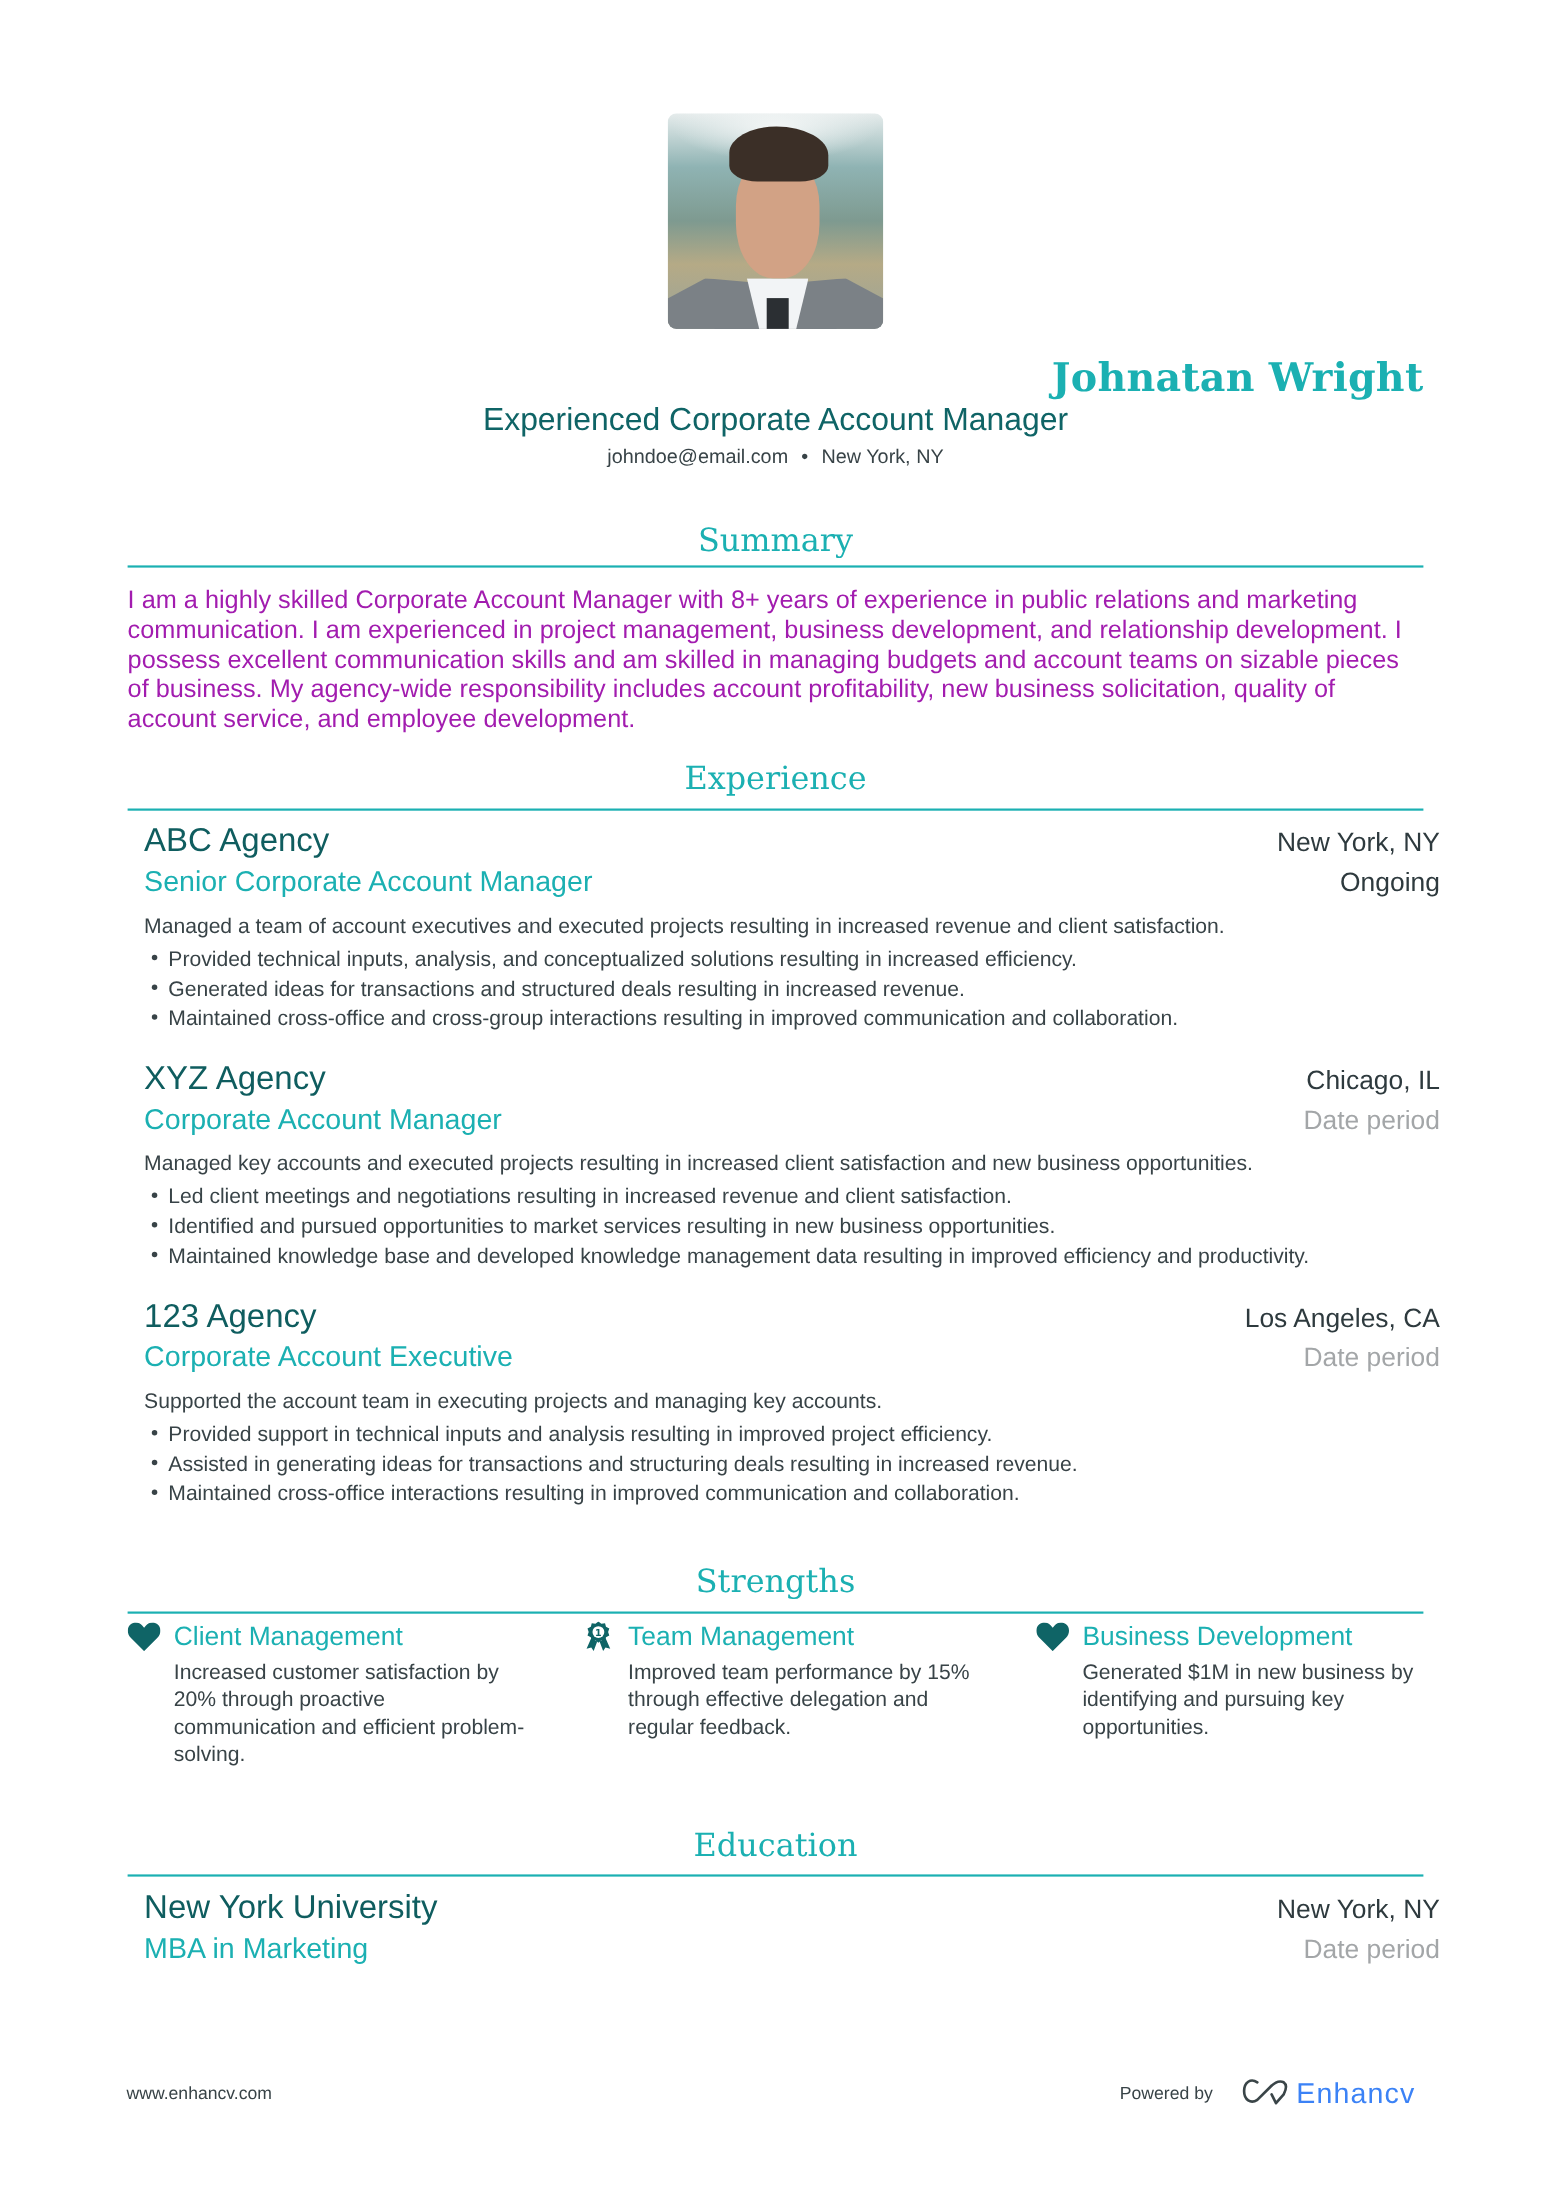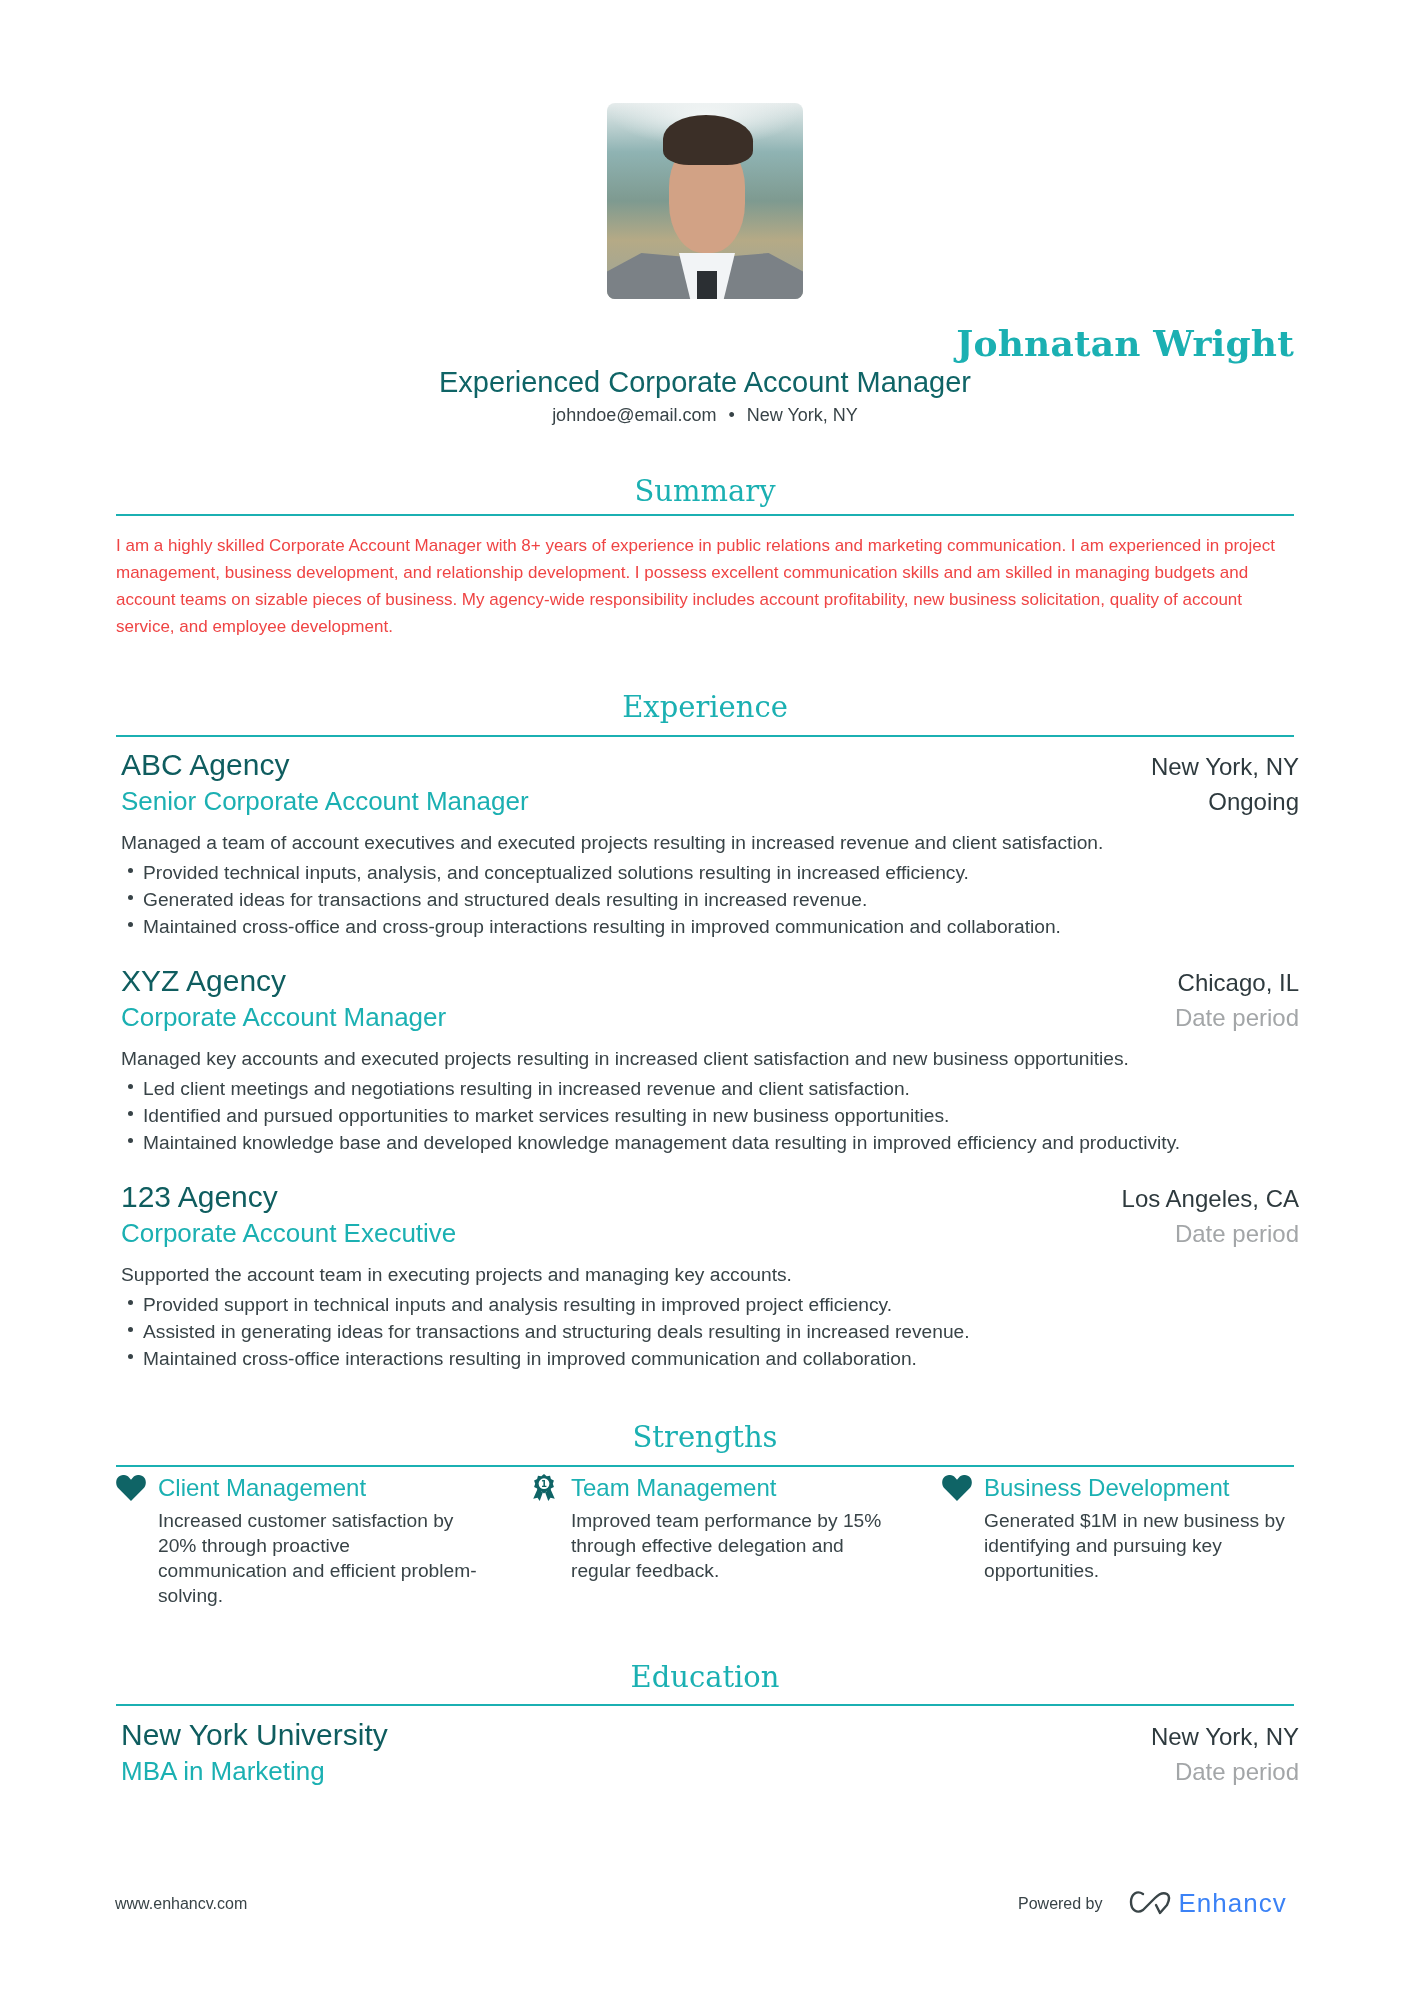--- a/index.html
+++ b/index.html
@@ -62,25 +62,25 @@
 
   
   .section-title {
     position: absolute; left: 0; width: 1178px; text-align: center;
     font-family: "DejaVu Serif", serif; font-size: 29px; color: #1bb0b2;
   }
   .rule { position: absolute; left: 0; width: 1178px; height: 2px; background: #1bb0b2; }
 
   .summary {
     position: absolute; left: 0; top: 532px; width: 1178px;
-    font-size: 17px; line-height: 27px; color: #ef4444;
-  }
-
-  
-  .entry { position: absolute; left: 5px; width: 1178px; }
+    font-size: 23px; line-height: 27px; color: #a21caf;
+  }
+
+  
+  .entry { position: absolute; left: 15px; width: 1178px; }
   .entry .row { display: flex; justify-content: space-between; align-items: baseline; }
   .entry .company { font-size: 30px; color: #0f5d5f; }
   .entry .loc { font-size: 24px; color: #2e3a3e; }
   .entry .role { font-size: 26px; color: #1bb0b2; margin-top: 4px; }
   .entry .date { font-size: 24px; color: #2e3a3e; }
   .entry .date.muted { color: #a3a6a8; }
   .entry .desc { font-size: 19.2px; color: #384347; margin-top: 12px; line-height: 27px; }
   .entry ul { list-style: none; margin-top: 3px; }
   .entry li { font-size: 19.2px; color: #384347; line-height: 27px; padding-left: 22px; position: relative; }
   .entry li::before {

